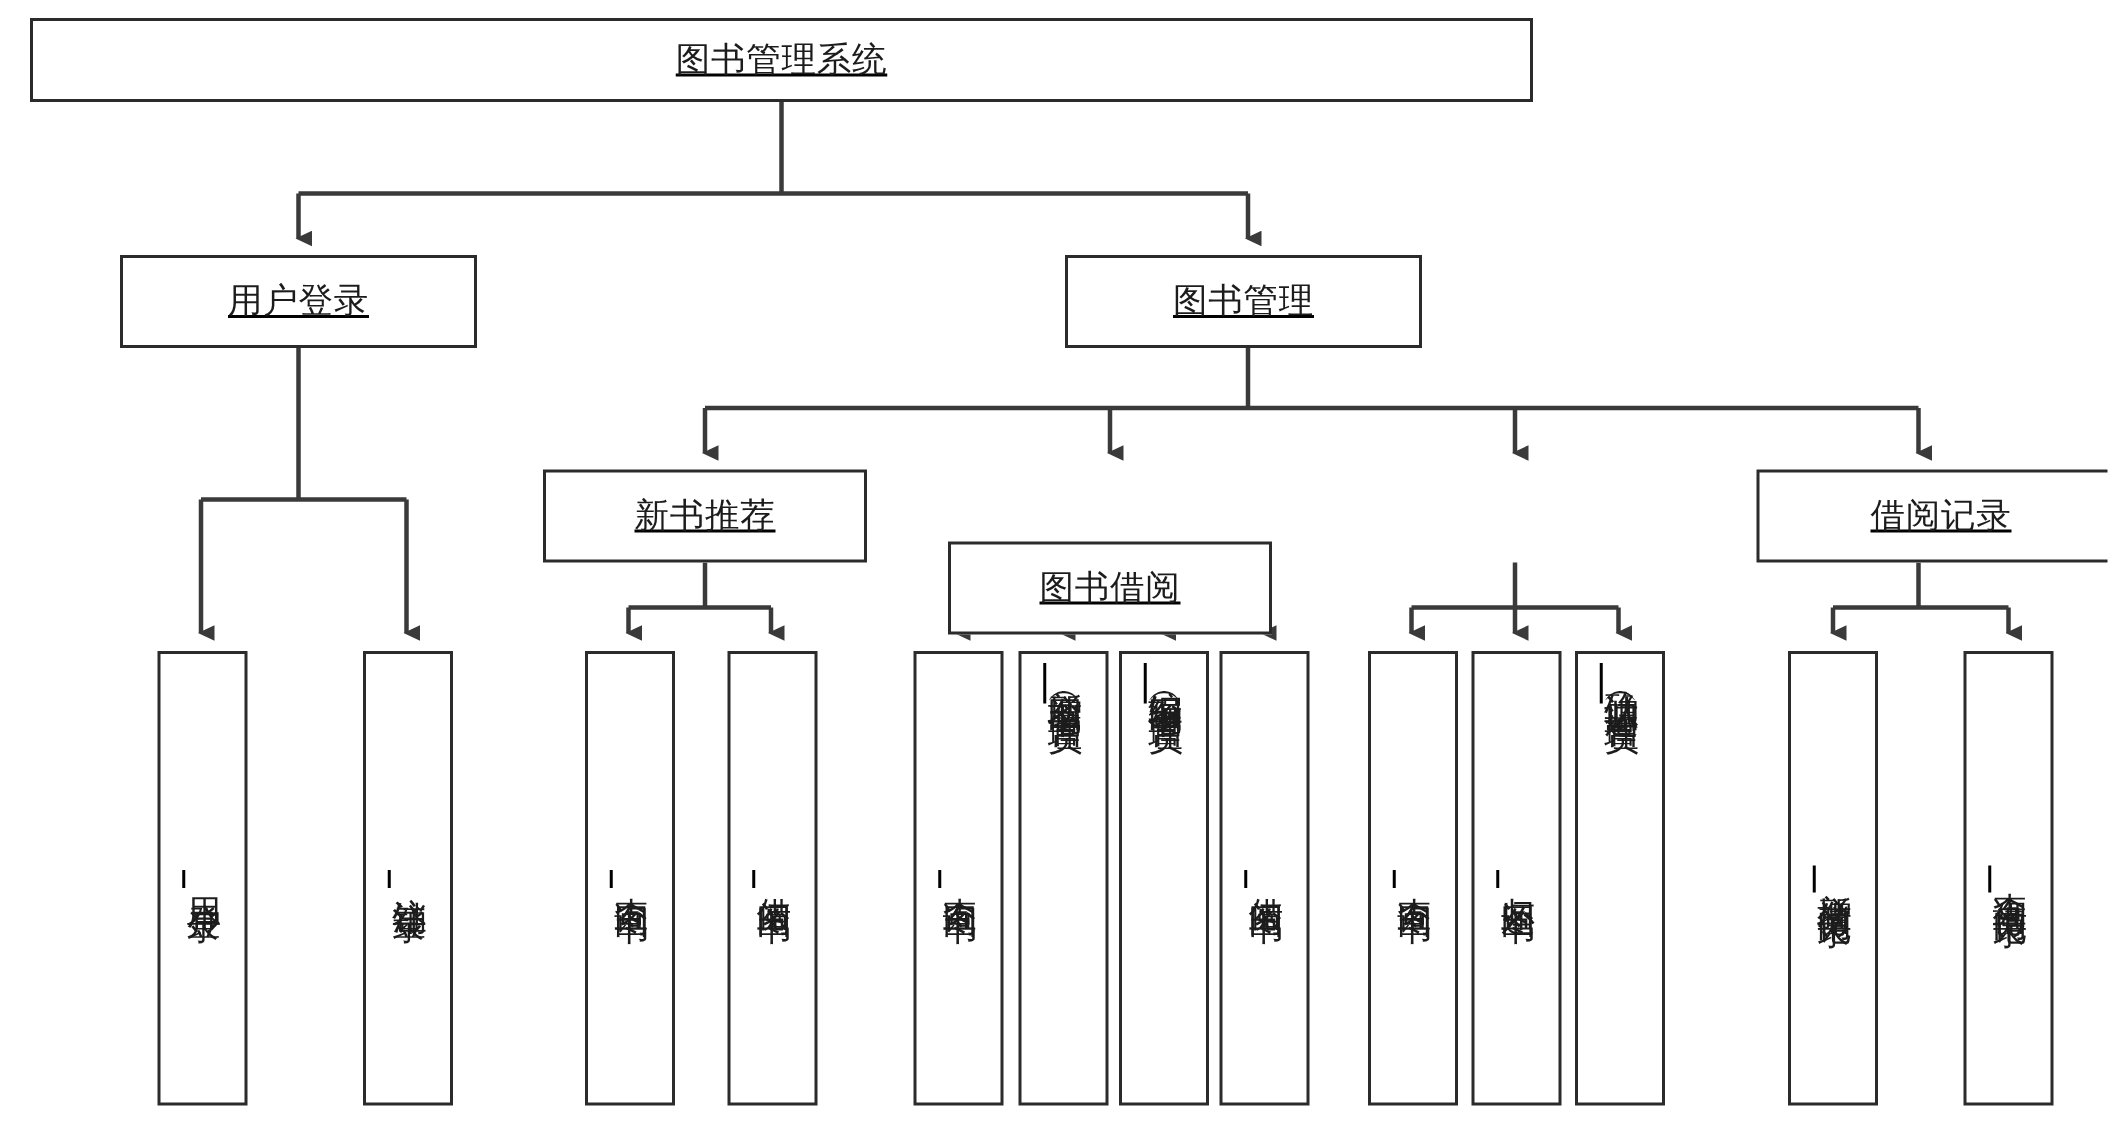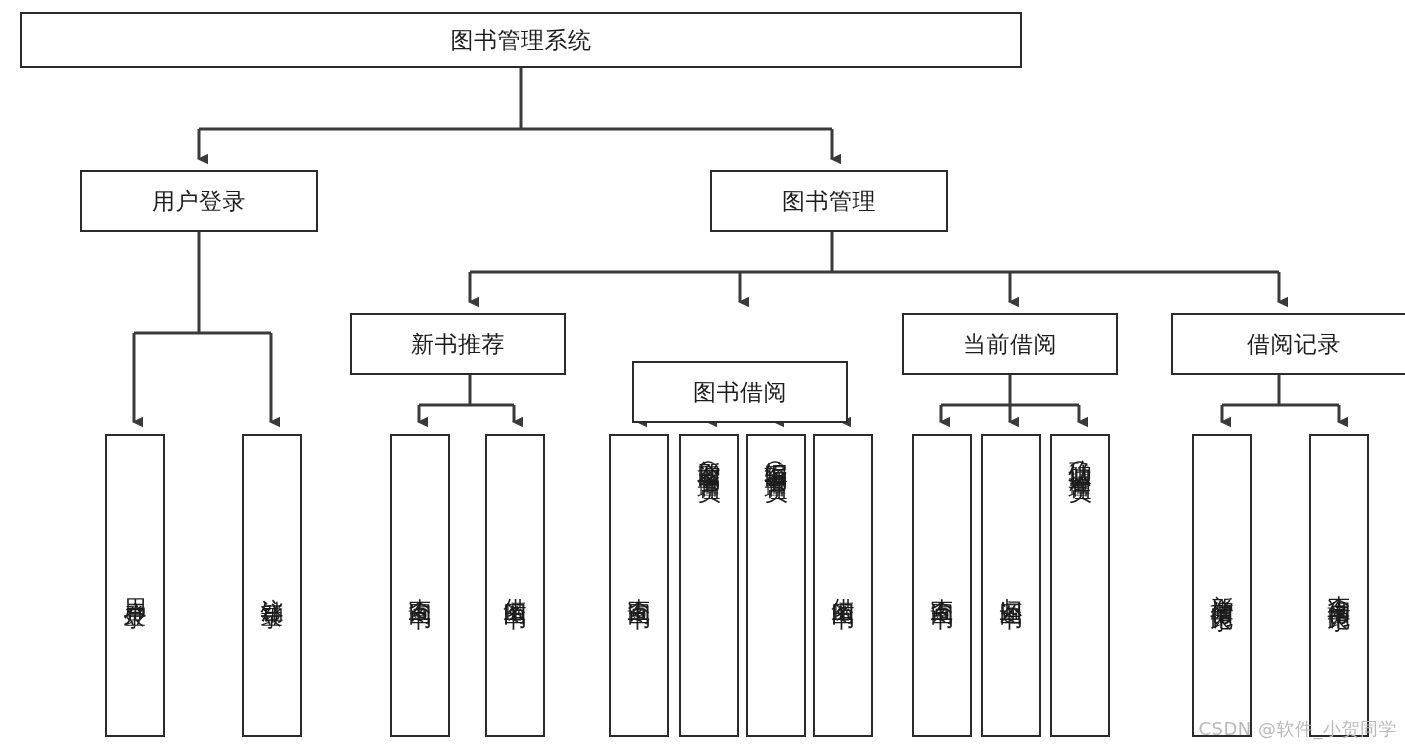--- a/index.html
+++ b/index.html
@@ -29,20 +29,21 @@
   }
   .node {
     position: absolute;
     box-sizing: border-box;
     background: #ffffff;
     border: 2.5px solid #2b2b2b;
     display: flex;
     align-items: center;
     justify-content: center;
     overflow: hidden;
+    text-decoration: underline;
   }
   .node .label {
     color: #1c1c1c;
     line-height: 1.05;
     text-align: center;
     white-space: pre;
   }
   .node.horiz .label {
     font-size: 23px;
     letter-spacing: 0.5px;
@@ -132,28 +133,25 @@
     <span class="label">图书管理系统</span>
   </div>
 
   <div class="node horiz" style="left:80px; top:170px; width:238px; height:62px;">
     <span class="label">用户登录</span>
   </div>
   <div class="node horiz" style="left:710px; top:170px; width:238px; height:62px;align-items:center;">
     <span class="label">图书管理</span>
   </div>
 
-  <div class="node horiz" style="left:350px; top:313px; width:216px; height:62px;">
+  <div class="node horiz" style="left:362px; top:313px; width:216px; height:62px;">
     <span class="label">新书推荐</span>
   </div>
   <div class="node horiz" style="left:632px; top:313px; width:216px; height:62px;margin-top:48px;">
     <span class="label">图书借阅</span>
-  </div>
-  <div class="node horiz" style="left:902px; top:313px; width:216px; height:62px;">
-    <span class="label">当前借阅</span>
   </div>
   <div class="node horiz" style="left:1171px; top:313px; width:246px; height:62px;">
     <span class="label">借阅记录</span>
   </div>
 
   <div class="node vert centered" style="left:105px; top:434px; width:60px; height:303px;">
     <span class="label">用户登录</span>
   </div>
   <div class="node vert centered" style="left:242px; top:434px; width:60px; height:303px;">
     <span class="label">注销登录</span>
@@ -189,14 +187,13 @@
     <span class="label">确认归还（管理员）</span>
   </div>
 
   <div class="node vert centered" style="left:1192px; top:434px; width:60px; height:303px;">
     <span class="label">新增借阅记录</span>
   </div>
   <div class="node vert centered" style="left:1309px; top:434px; width:60px; height:303px;">
     <span class="label">查询借阅记录</span>
   </div>
 
-  <div class="watermark">CSDN @软件_小贺同学</div>
 </div>
 
 </body></html>

